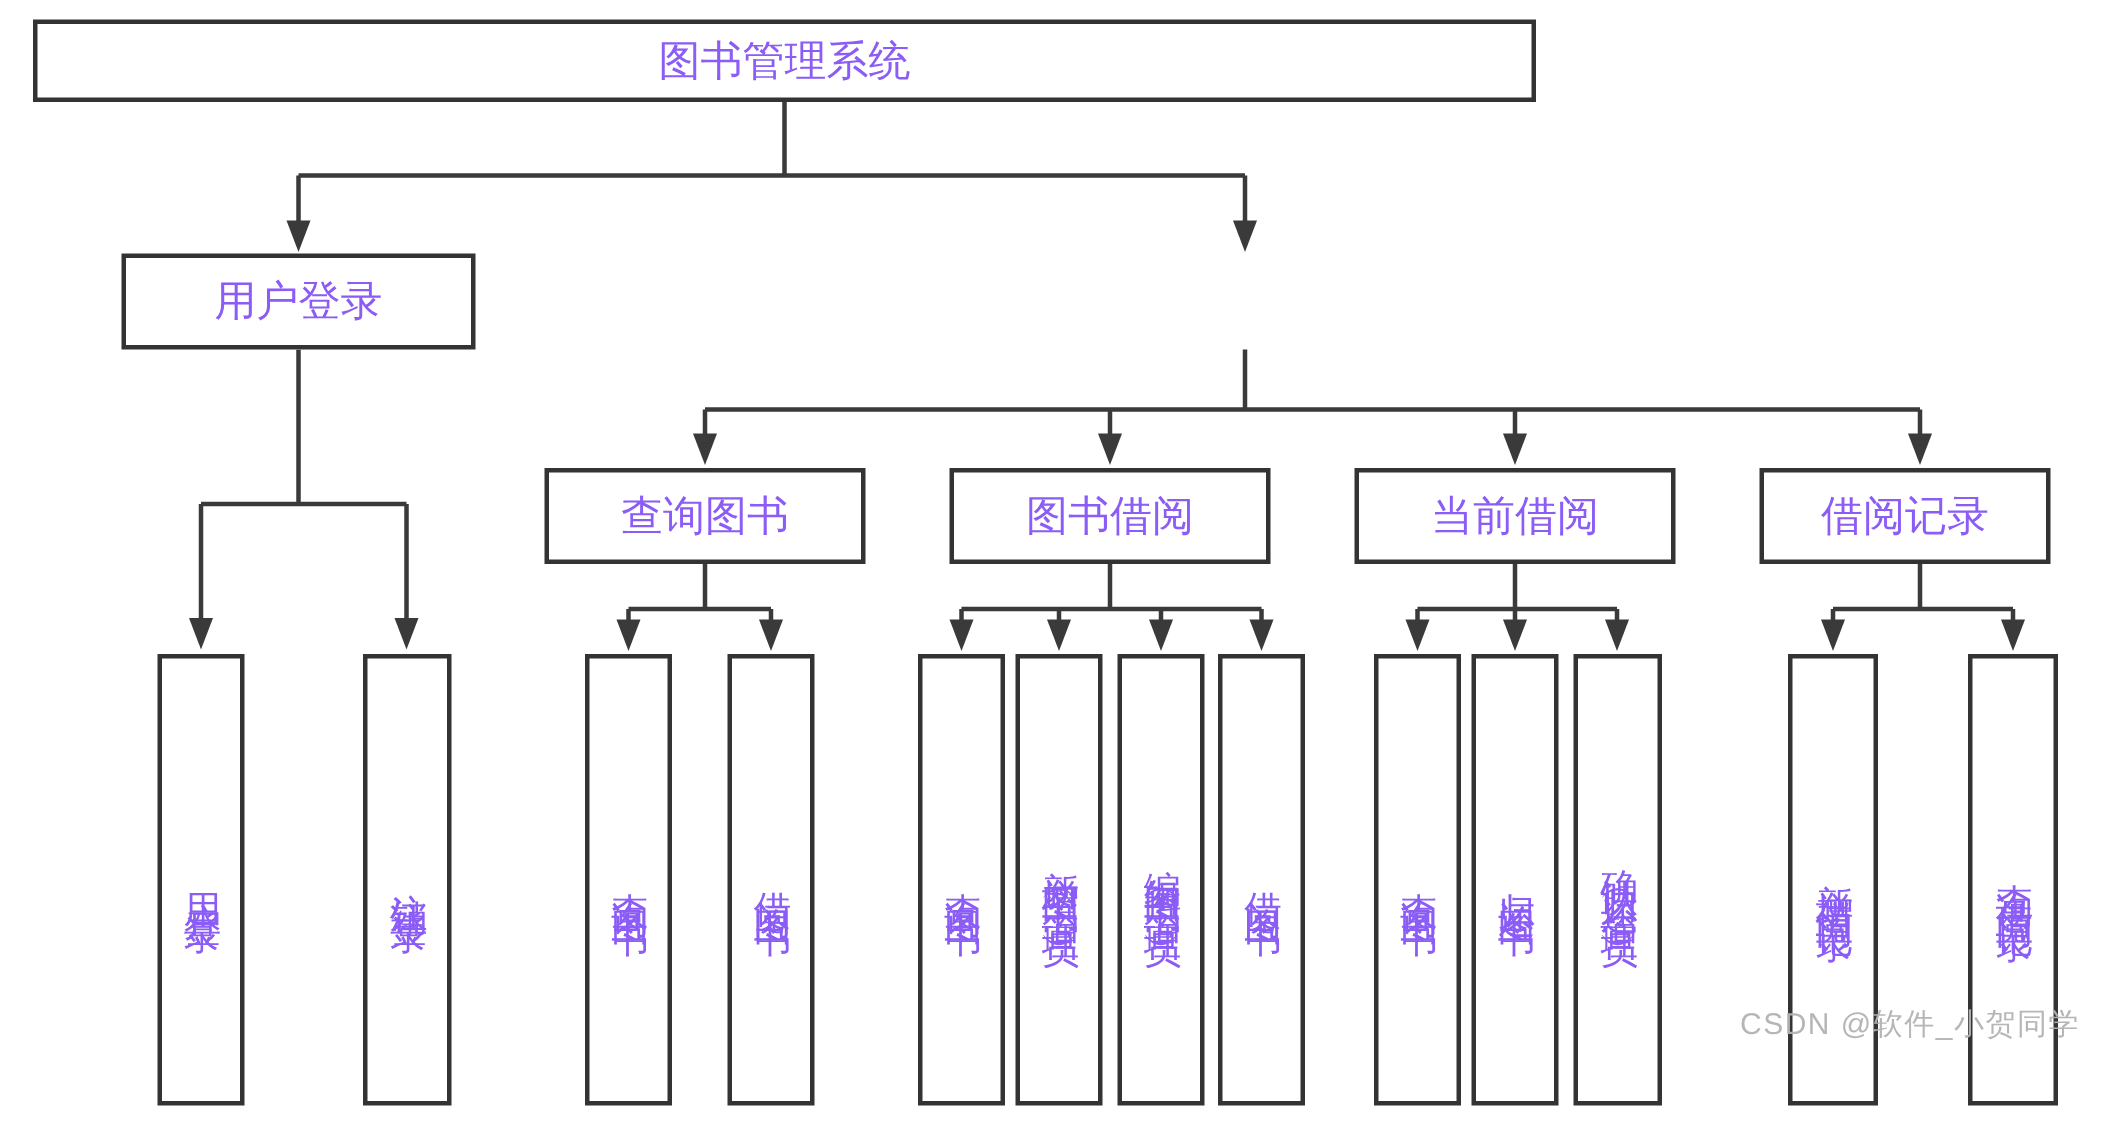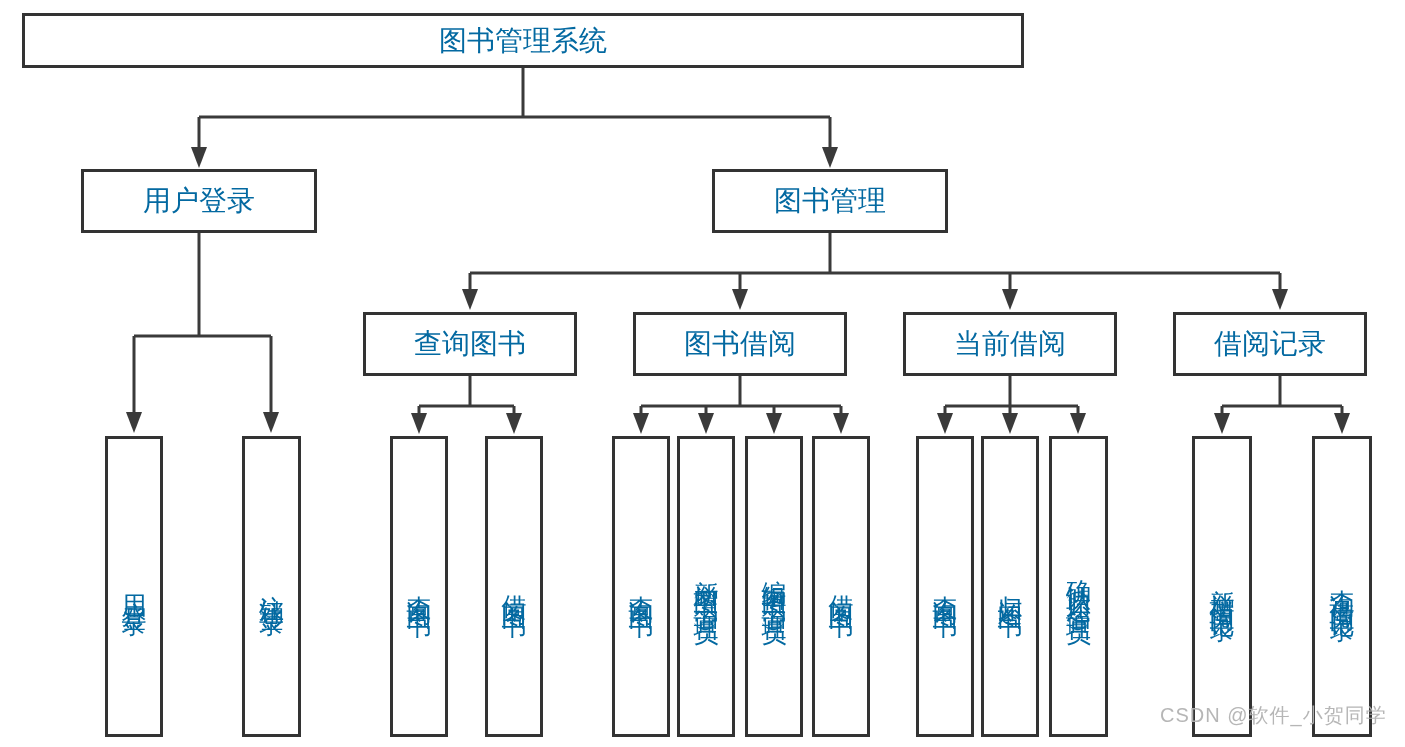--- a/index.html
+++ b/index.html
@@ -12,34 +12,34 @@
   }
   svg.connectors { position:absolute; left:0; top:0; width:1405px; height:747px; }
   .node {
     position:absolute;
     box-sizing:border-box;
     border:3px solid #333333;
     background:#ffffff;
     display:flex;
     align-items:center;
     justify-content:center;
-    color:#0369a1;
+    color:#8b5cf6;
   }
   .h-node { font-size:28px; }
   .v-node .vtext {
     writing-mode:vertical-lr;
     text-orientation:mixed;
     font-size:25px;
     line-height:1;
     letter-spacing:6px;
     white-space:nowrap;
   }
   .watermark {
     position:absolute;
-    left:1160px; top:702px;
+    left:1160px; top:669px;
     font-size:20px;
     color:rgba(178,178,178,0.95);
     letter-spacing:1px;
     white-space:nowrap;
     z-index:5;
   }
   .cline { stroke:#3a3a3a; stroke-width:3; fill:none; }
   .ahead { fill:#3a3a3a; stroke:none; }
 </style>
 </head>
@@ -78,23 +78,20 @@
       <polygon class="ahead" points="1342,434 1334,413 1350,413"></polygon>
     </g>
   </svg>
 
   <div class="node h-node" style="left:22px; top:13px; width:1002px; height:55px;">
     <span>图书管理系统</span>
   </div>
 
   <div class="node h-node" style="left:81px; top:169px; width:236px; height:64px;">
     <span>用户登录</span>
-  </div>
-  <div class="node h-node" style="left:712px; top:169px; width:236px; height:64px;">
-    <span>图书管理</span>
   </div>
 
   <div class="node h-node" style="left:363px; top:312px; width:214px; height:64px;">
     <span>查询图书</span>
   </div>
   <div class="node h-node" style="left:633px; top:312px; width:214px; height:64px;">
     <span>图书借阅</span>
   </div>
   <div class="node h-node" style="left:903px; top:312px; width:214px; height:64px;">
     <span>当前借阅</span>

